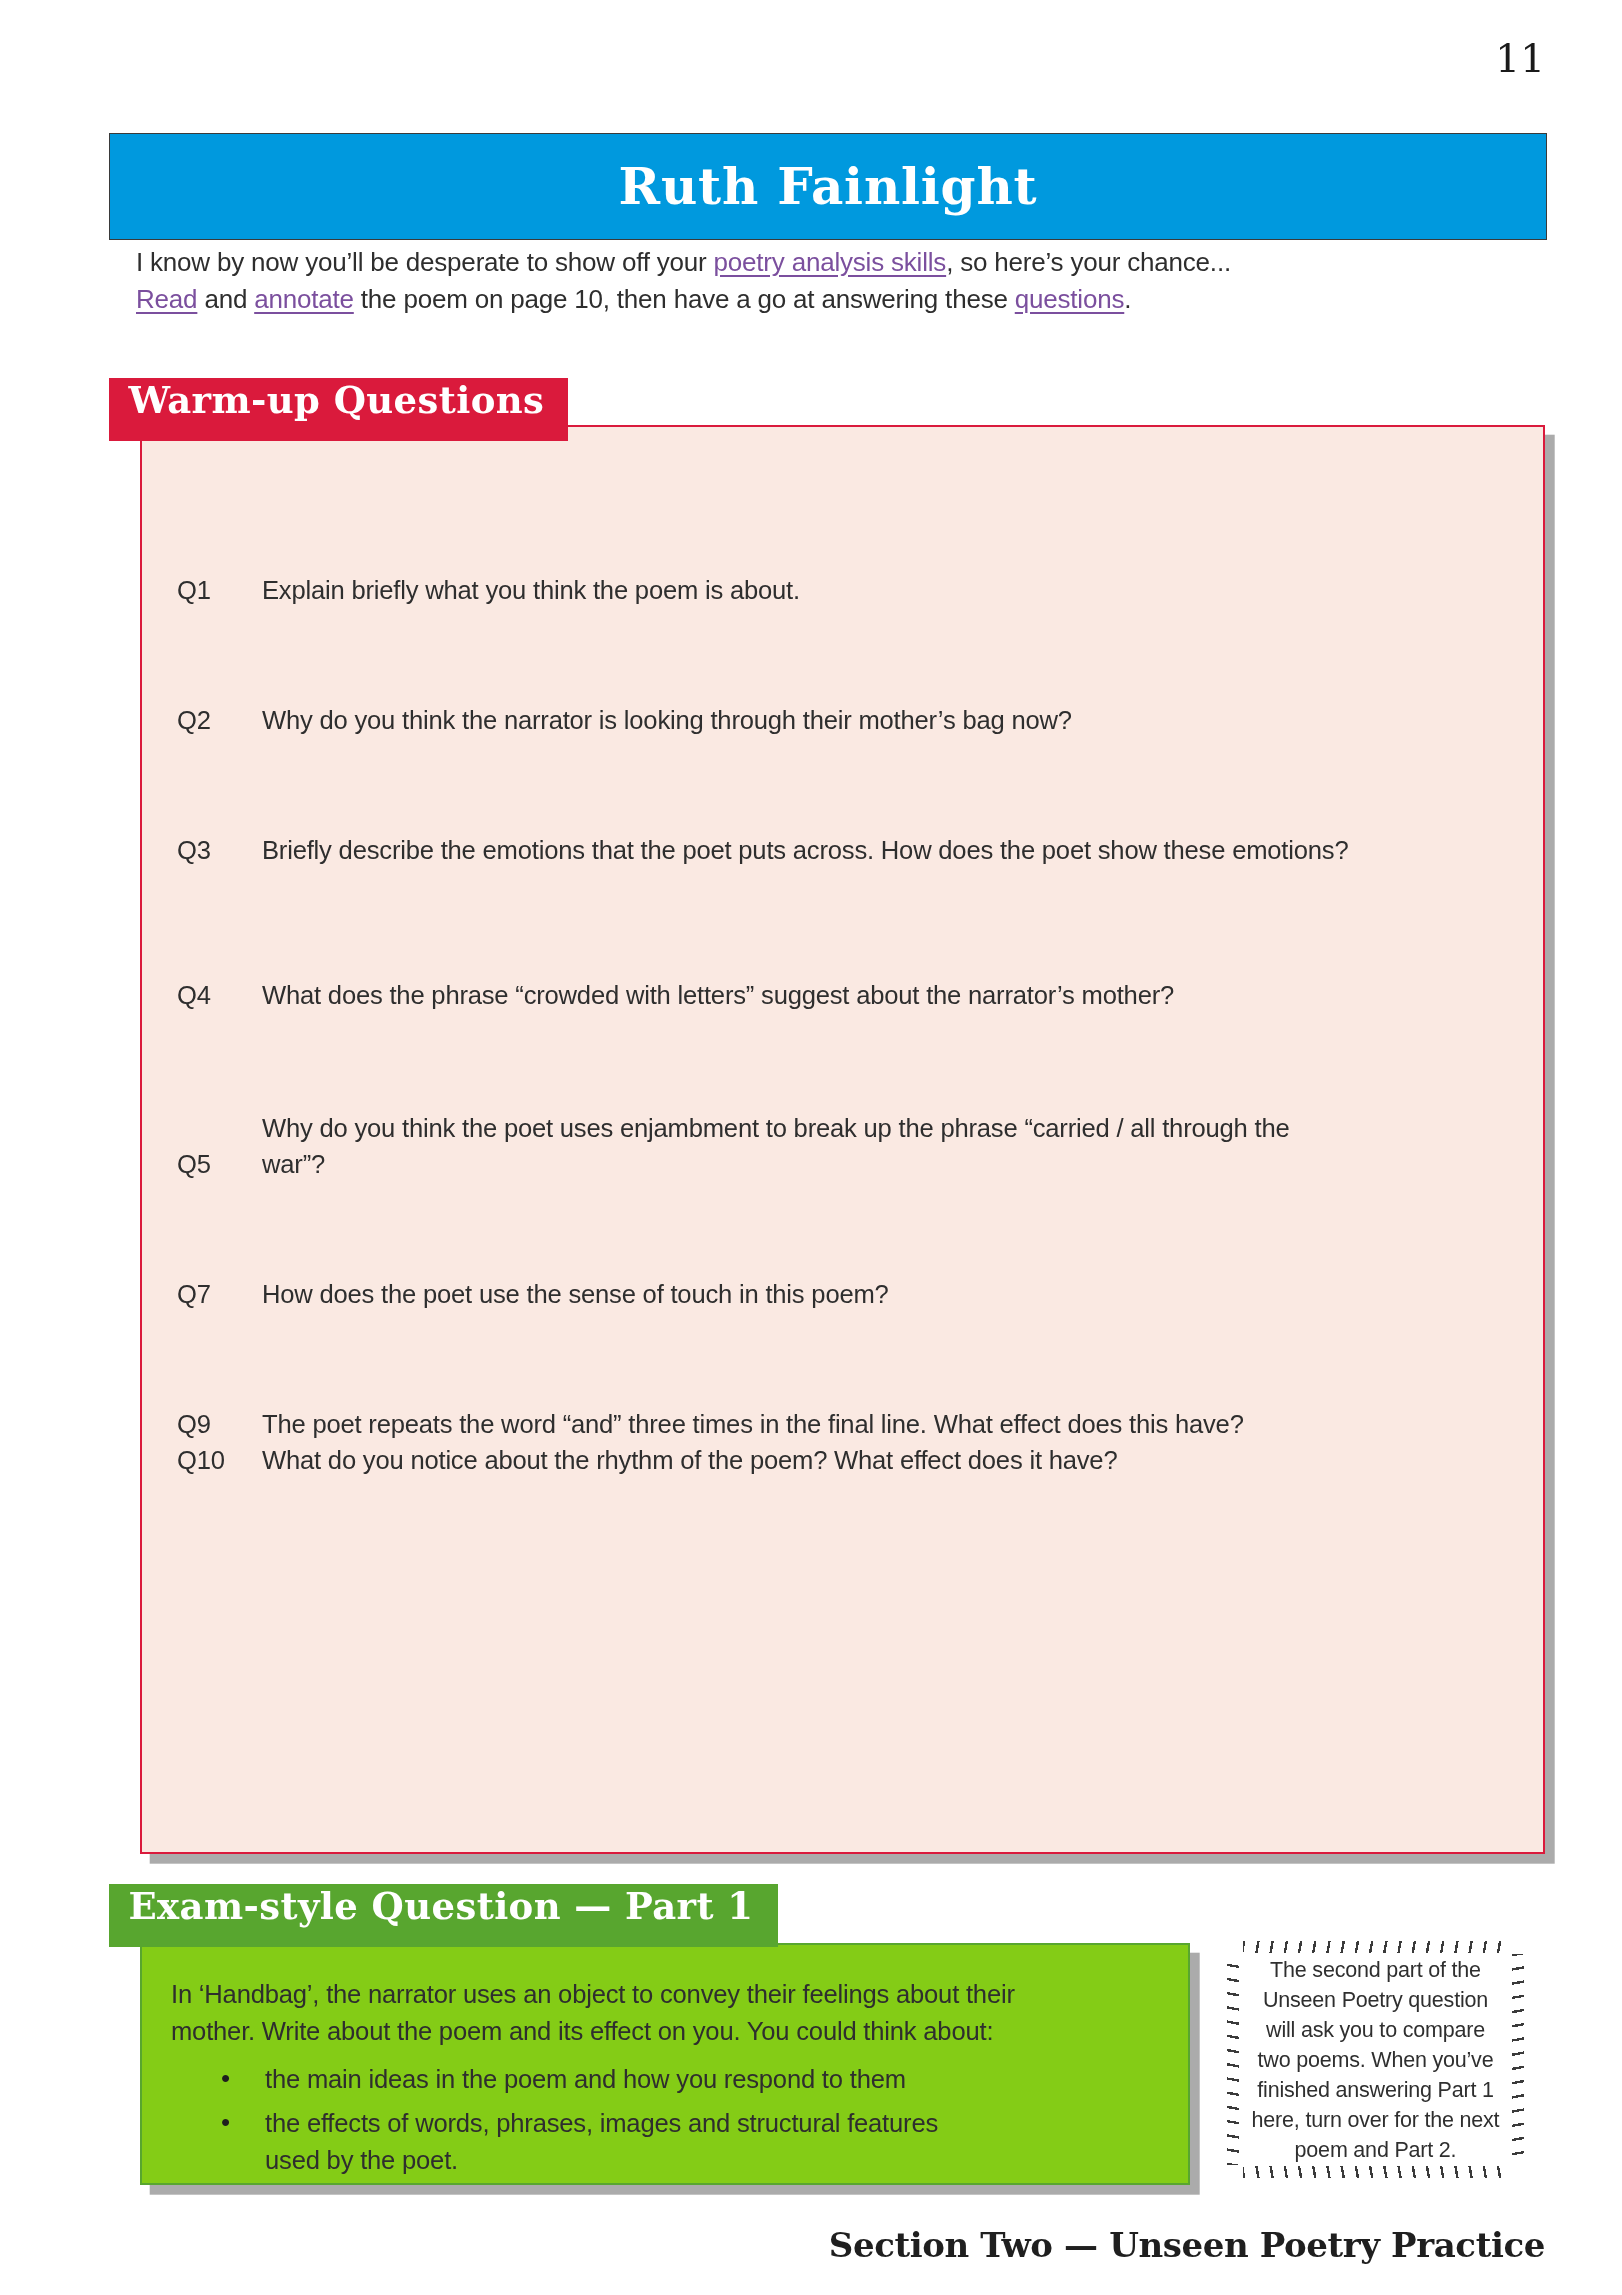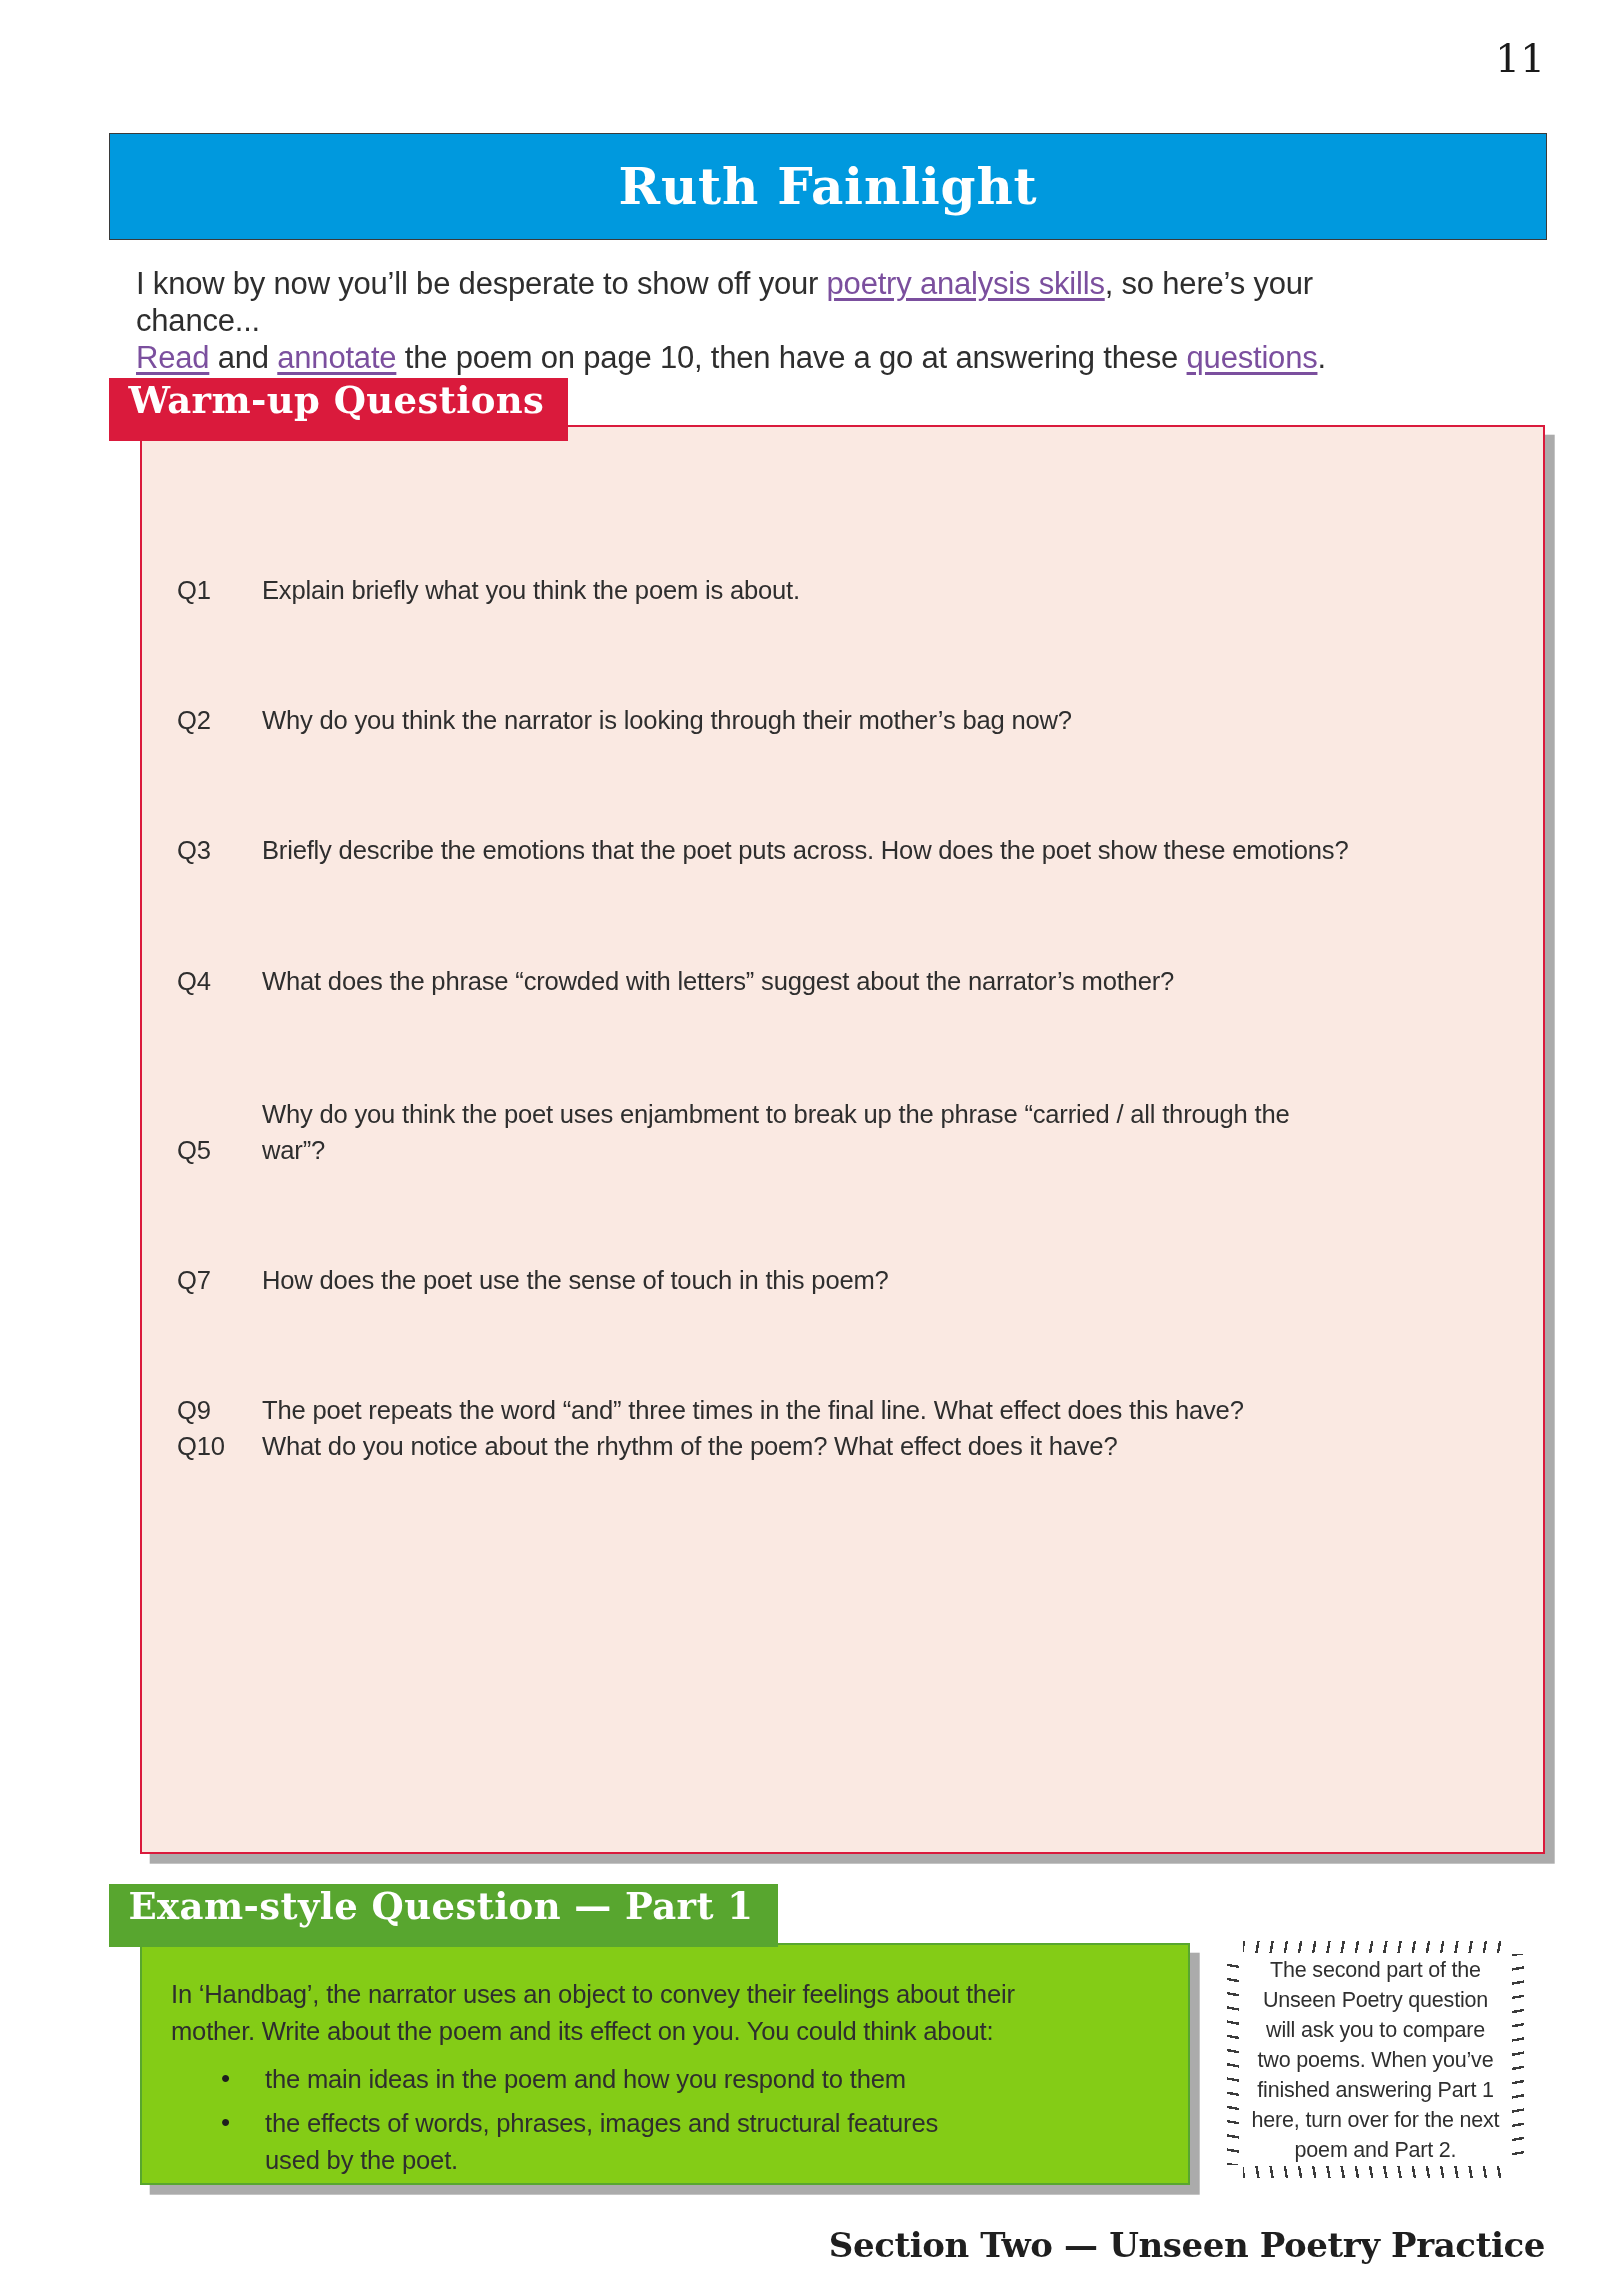--- a/index.html
+++ b/index.html
@@ -25,22 +25,22 @@
     background:#0099DE;border:1.6px solid #3a3a3a;box-sizing:border-box;
     display:flex;align-items:center;justify-content:center;
   }
   .blue-banner .title{
     font-family:"DejaVu Serif",serif;font-weight:700;
     font-size:50px;color:#ffffff;letter-spacing:0.8px;
   }
 
   
   .intro{
-    left:136px;top:265px;width:1298px;
-    font-size:31px;line-height:37px;color:#2e2e2e;letter-spacing:-0.2px;
+    left:136px;top:244px;width:1298px;
+    font-size:26px;line-height:37px;color:#2e2e2e;letter-spacing:-0.2px;
   }
   .intro .link{
     color:#7B4F9E;text-decoration:underline;text-underline-offset:4px;
     cursor:pointer;
   }
 
   
   .red-banner{
     left:109px;top:378px;width:459px;height:63px;
     background:#DA1A3C;z-index:3;
@@ -53,21 +53,21 @@
 
   
   .pink-panel{
     left:140px;top:425px;width:1405px;height:1429px;
     background:#FAE9E2;border:2.4px solid #DA1A3C;box-sizing:border-box;
     box-shadow:9.7px 9.7px 0 #ABABAB;
     z-index:1;
     padding:51px 31px 0 35px;
   }
   .qrow{display:flex;align-items:flex-end;}
-  .qrow.h160{height:130px;} .qrow.h162{height:131px;}
+  .qrow.h160{height:130px;} .qrow.h162{height:131px;margin-top:14px;}
   .qrow.h202{height:164px;} .qrow.h204{height:166px;} .qrow.h208{height:169px;}
   .qlabel{
     flex:0 0 85px;width:85px;
     font-size:25.6px;line-height:36px;color:#2e2e2e;letter-spacing:-0.2px;
   }
   .qtext{
     flex:1;font-size:25.6px;line-height:36px;color:#2e2e2e;
     letter-spacing:-0.2px;white-space:pre-line;
   }
 

